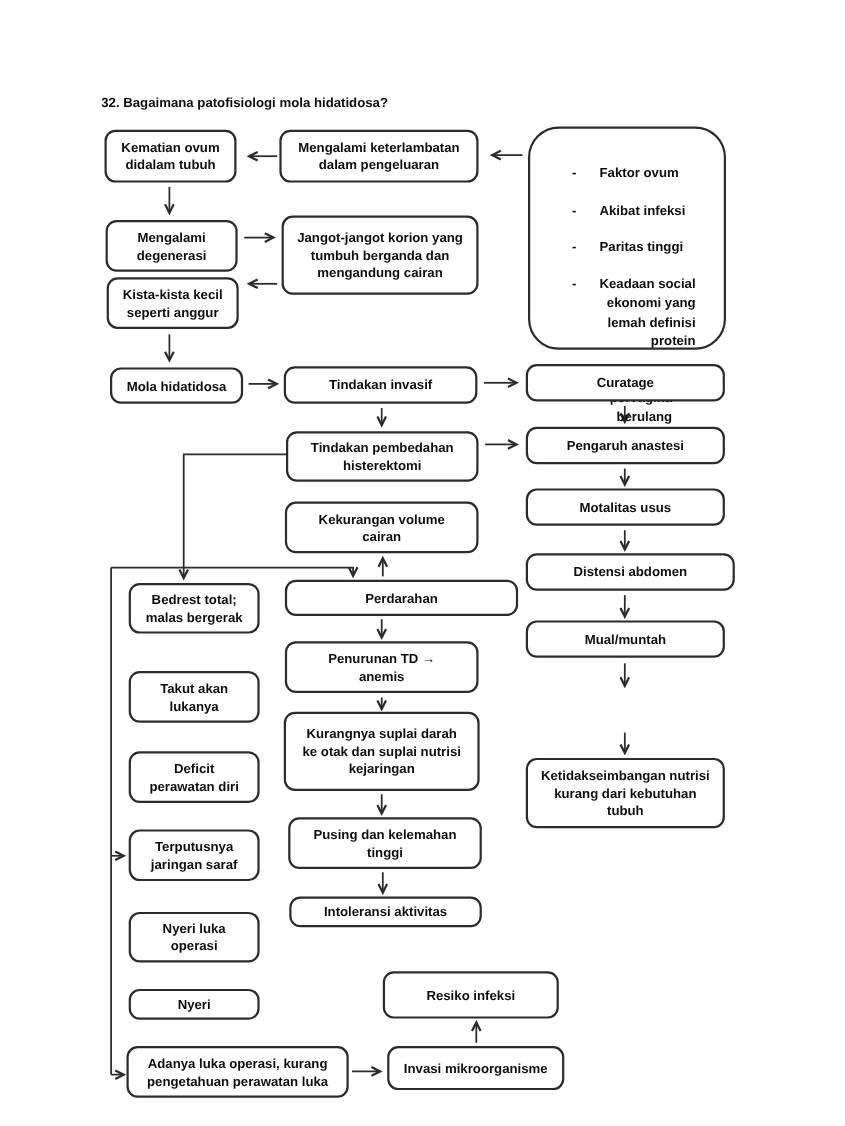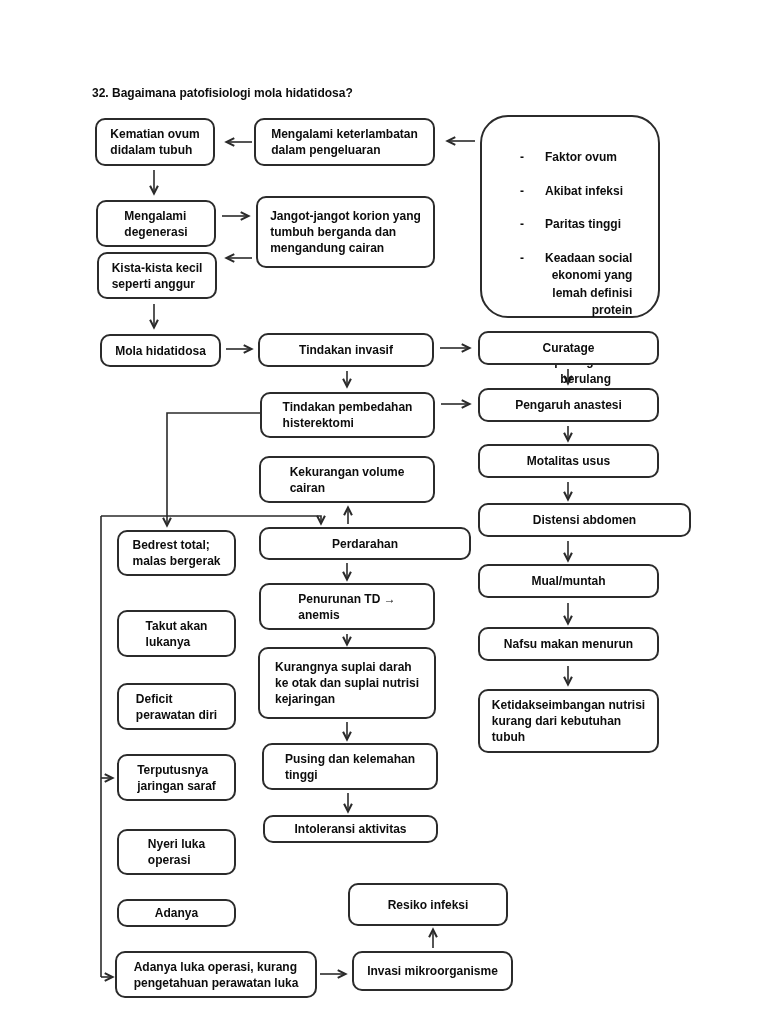--- a/index.html
+++ b/index.html
@@ -14,21 +14,21 @@
   #page-title{
     position:absolute;left:92px;top:86px;
     font-size:12px;font-weight:bold;letter-spacing:0px;
   }
   .node{
     position:absolute;
     border:2px solid #2b2b2b;
     border-radius:10px;
     background:#fff;
     display:flex;align-items:center;justify-content:center;
-    text-align:left;
+    text-align:center;
     font-weight:bold;font-size:12px;line-height:16px;
     white-space:pre-line;
     box-sizing:border-box;
     padding:2px 4px;
   }
   .factor-box{
     border-radius:28px;
     display:block;
     text-align:left;
     padding:16px 8px 8px 38px;
@@ -110,44 +110,43 @@
 seperti anggur</div>
   <div class="node" style="left:100px;top:334px;width:121px;height:33px">Mola hidatidosa</div>
   <div class="node" style="left:258px;top:333px;width:176px;height:34px">Tindakan invasif</div>
   <div class="node" style="left:478px;top:331px;width:181px;height:34px">Curatage</div>
   <div class="node" style="left:260px;top:392px;width:175px;height:46px">Tindakan pembedahan
 histerektomi</div>
   <div class="node" style="left:478px;top:388px;width:181px;height:34px">Pengaruh anastesi</div>
   <div class="node" style="left:478px;top:444px;width:181px;height:34px">Motalitas usus</div>
   <div class="node" style="left:259px;top:456px;width:176px;height:47px">Kekurangan volume
 cairan</div>
-  <div class="node" style="left:478px;top:503px;width:213px;height:34px">Distensi abdomen</div>
+  <div class="node" style="left:478px;top:503px;width:190px;height:34px">Distensi abdomen</div>
   <div class="node" style="left:117px;top:530px;width:119px;height:46px">Bedrest total;
 malas bergerak</div>
   <div class="node" style="left:259px;top:527px;width:212px;height:33px">Perdarahan</div>
   <div class="node" style="left:478px;top:564px;width:181px;height:34px">Mual/muntah</div>
   <div class="node" style="left:259px;top:583px;width:176px;height:47px">Penurunan TD →
 anemis</div>
   <div class="node" style="left:117px;top:610px;width:119px;height:47px">Takut akan
 lukanya</div>
-  <div class="node" style="left:478px;top:627px;width:181px;height:34px">Nafsu makan menurun</div>
   <div class="node" style="left:258px;top:647px;width:178px;height:72px">Kurangnya suplai darah
 ke otak dan suplai nutrisi
 kejaringan</div>
   <div class="node" style="left:117px;top:683px;width:119px;height:47px">Deficit
 perawatan diri</div>
   <div class="node" style="left:478px;top:689px;width:181px;height:64px">Ketidakseimbangan nutrisi
 kurang dari kebutuhan
 tubuh</div>
   <div class="node" style="left:117px;top:754px;width:119px;height:47px">Terputusnya
 jaringan saraf</div>
   <div class="node" style="left:262px;top:743px;width:176px;height:47px">Pusing dan kelemahan
 tinggi</div>
   <div class="node" style="left:117px;top:829px;width:119px;height:46px">Nyeri luka
 operasi</div>
   <div class="node" style="left:263px;top:815px;width:175px;height:28px">Intoleransi aktivitas</div>
-  <div class="node" style="left:117px;top:899px;width:119px;height:28px">Adanya</div>
+  <div class="node" style="left:117px;top:899px;width:119px;height:28px">Nyeri</div>
   <div class="node" style="left:348px;top:883px;width:160px;height:43px">Resiko infeksi</div>
   <div class="node" style="left:115px;top:951px;width:202px;height:47px">Adanya luka operasi, kurang
 pengetahuan perawatan luka</div>
   <div class="node" style="left:352px;top:951px;width:161px;height:40px">Invasi mikroorganisme</div>
 
 </div>
 
 </body></html>

